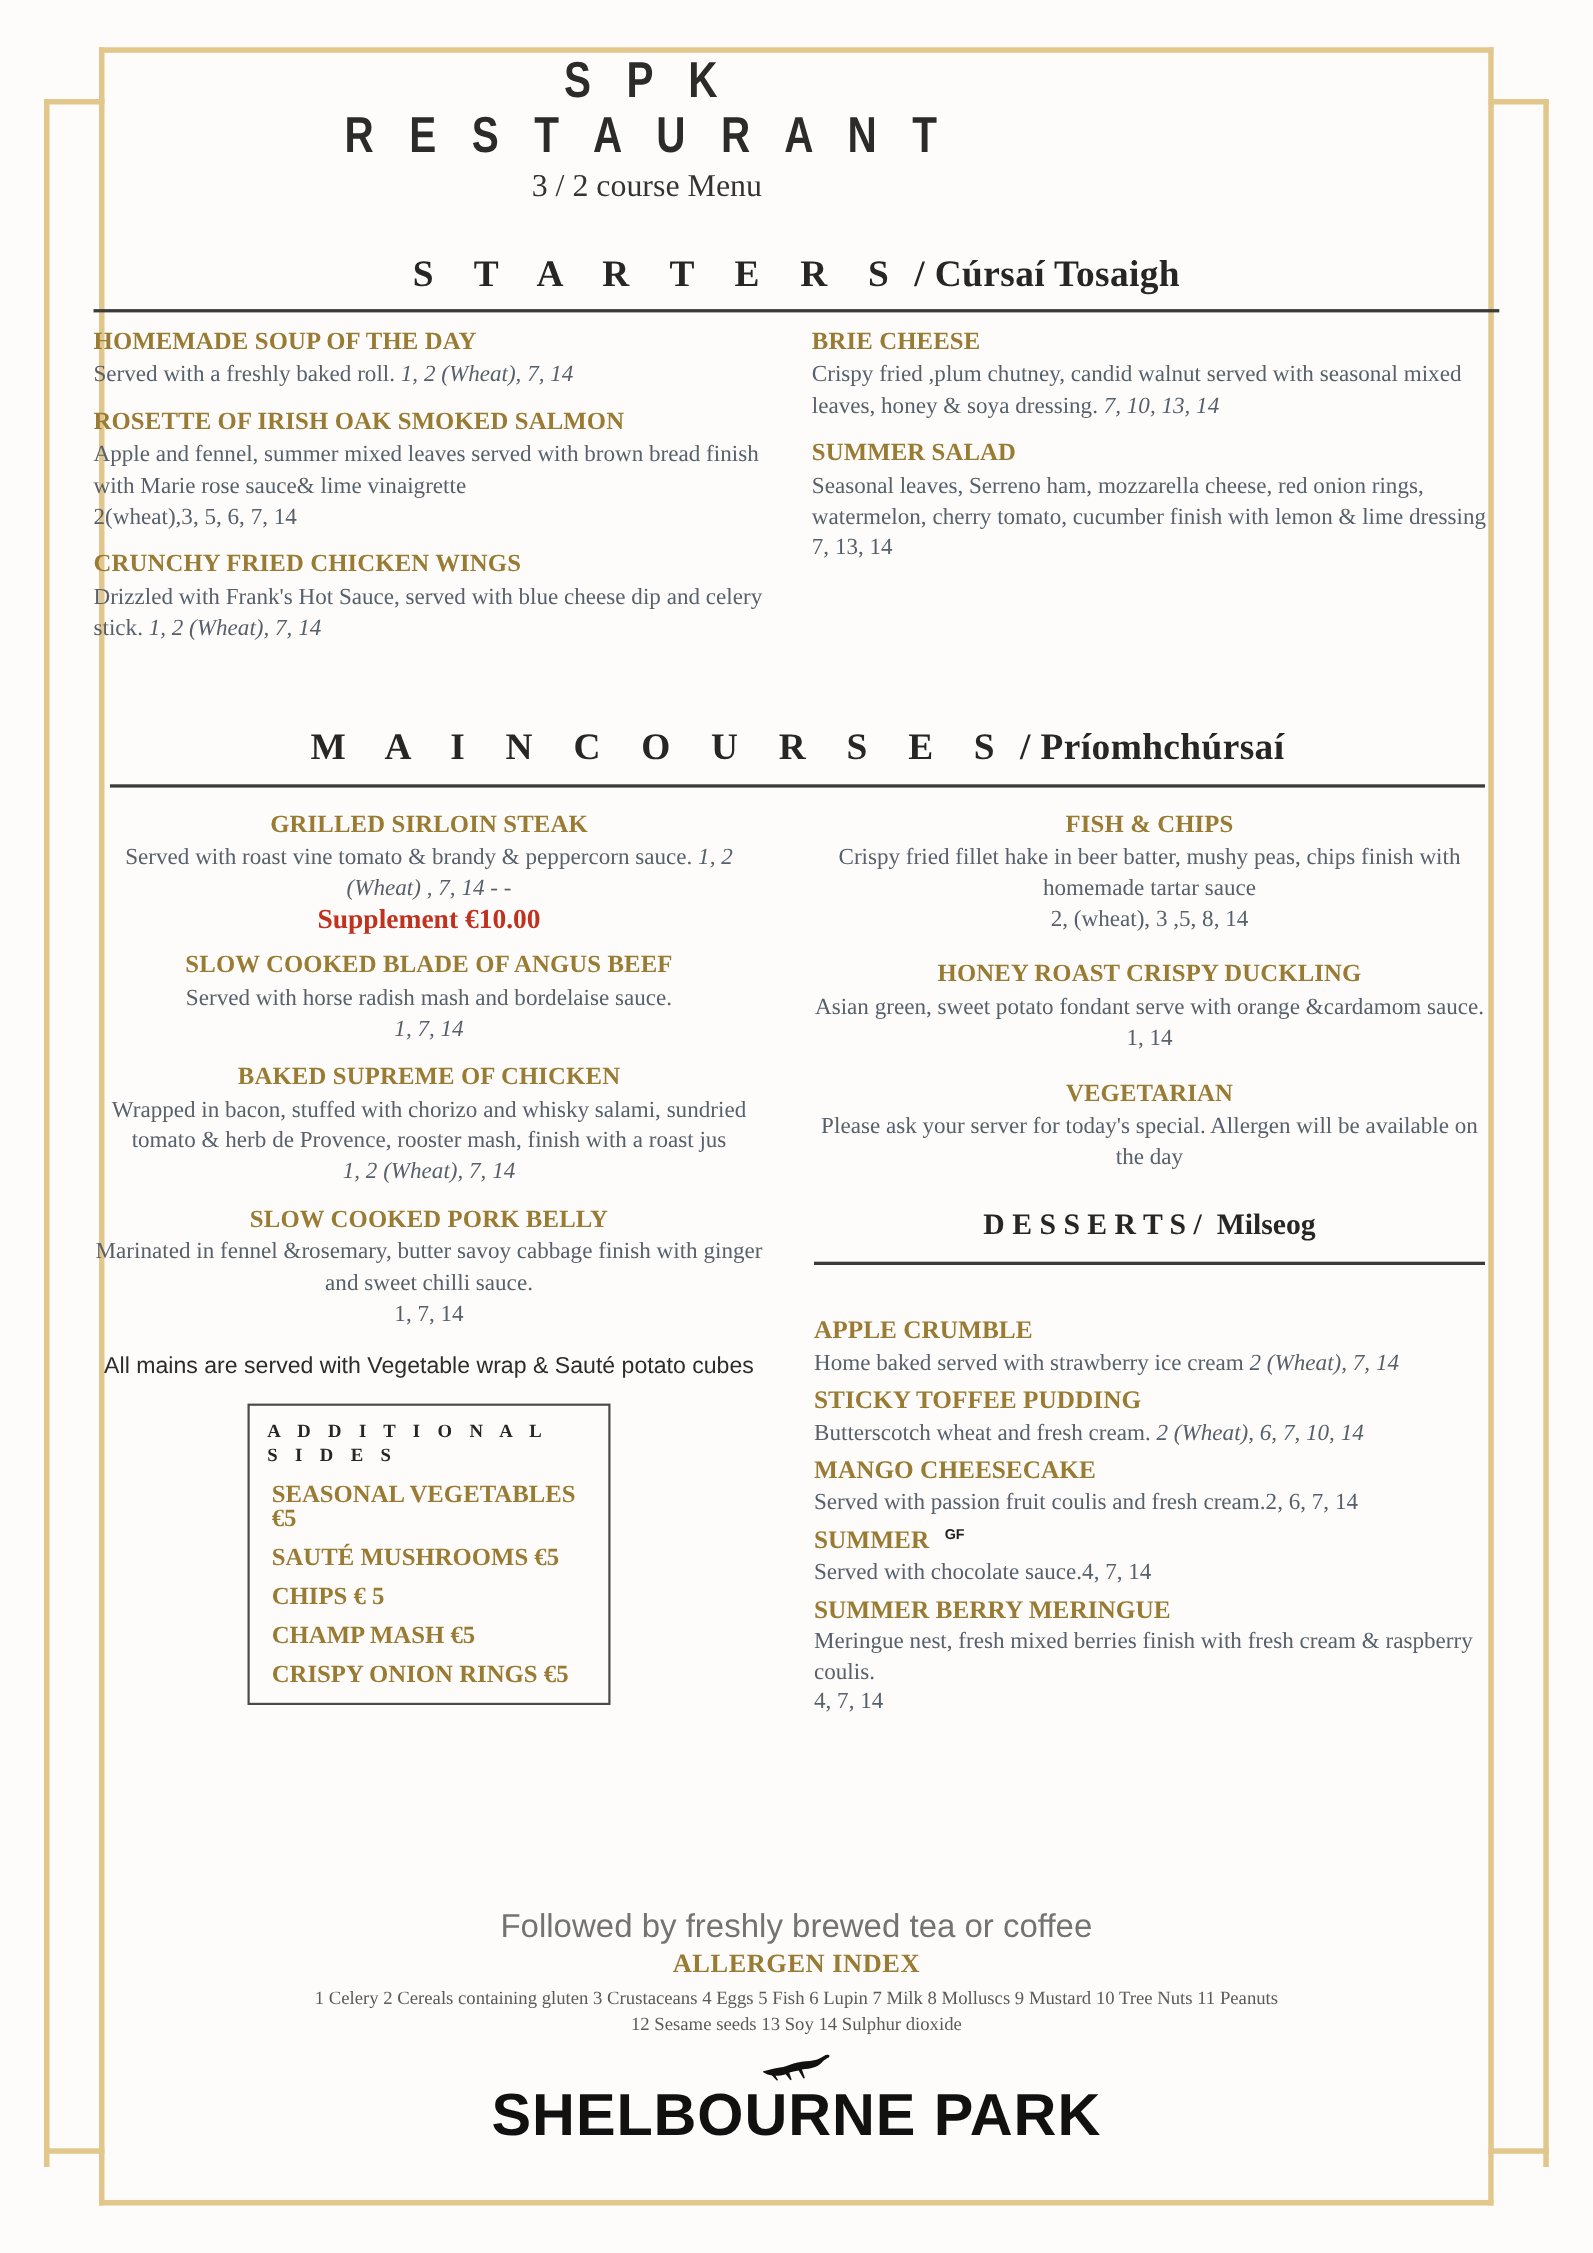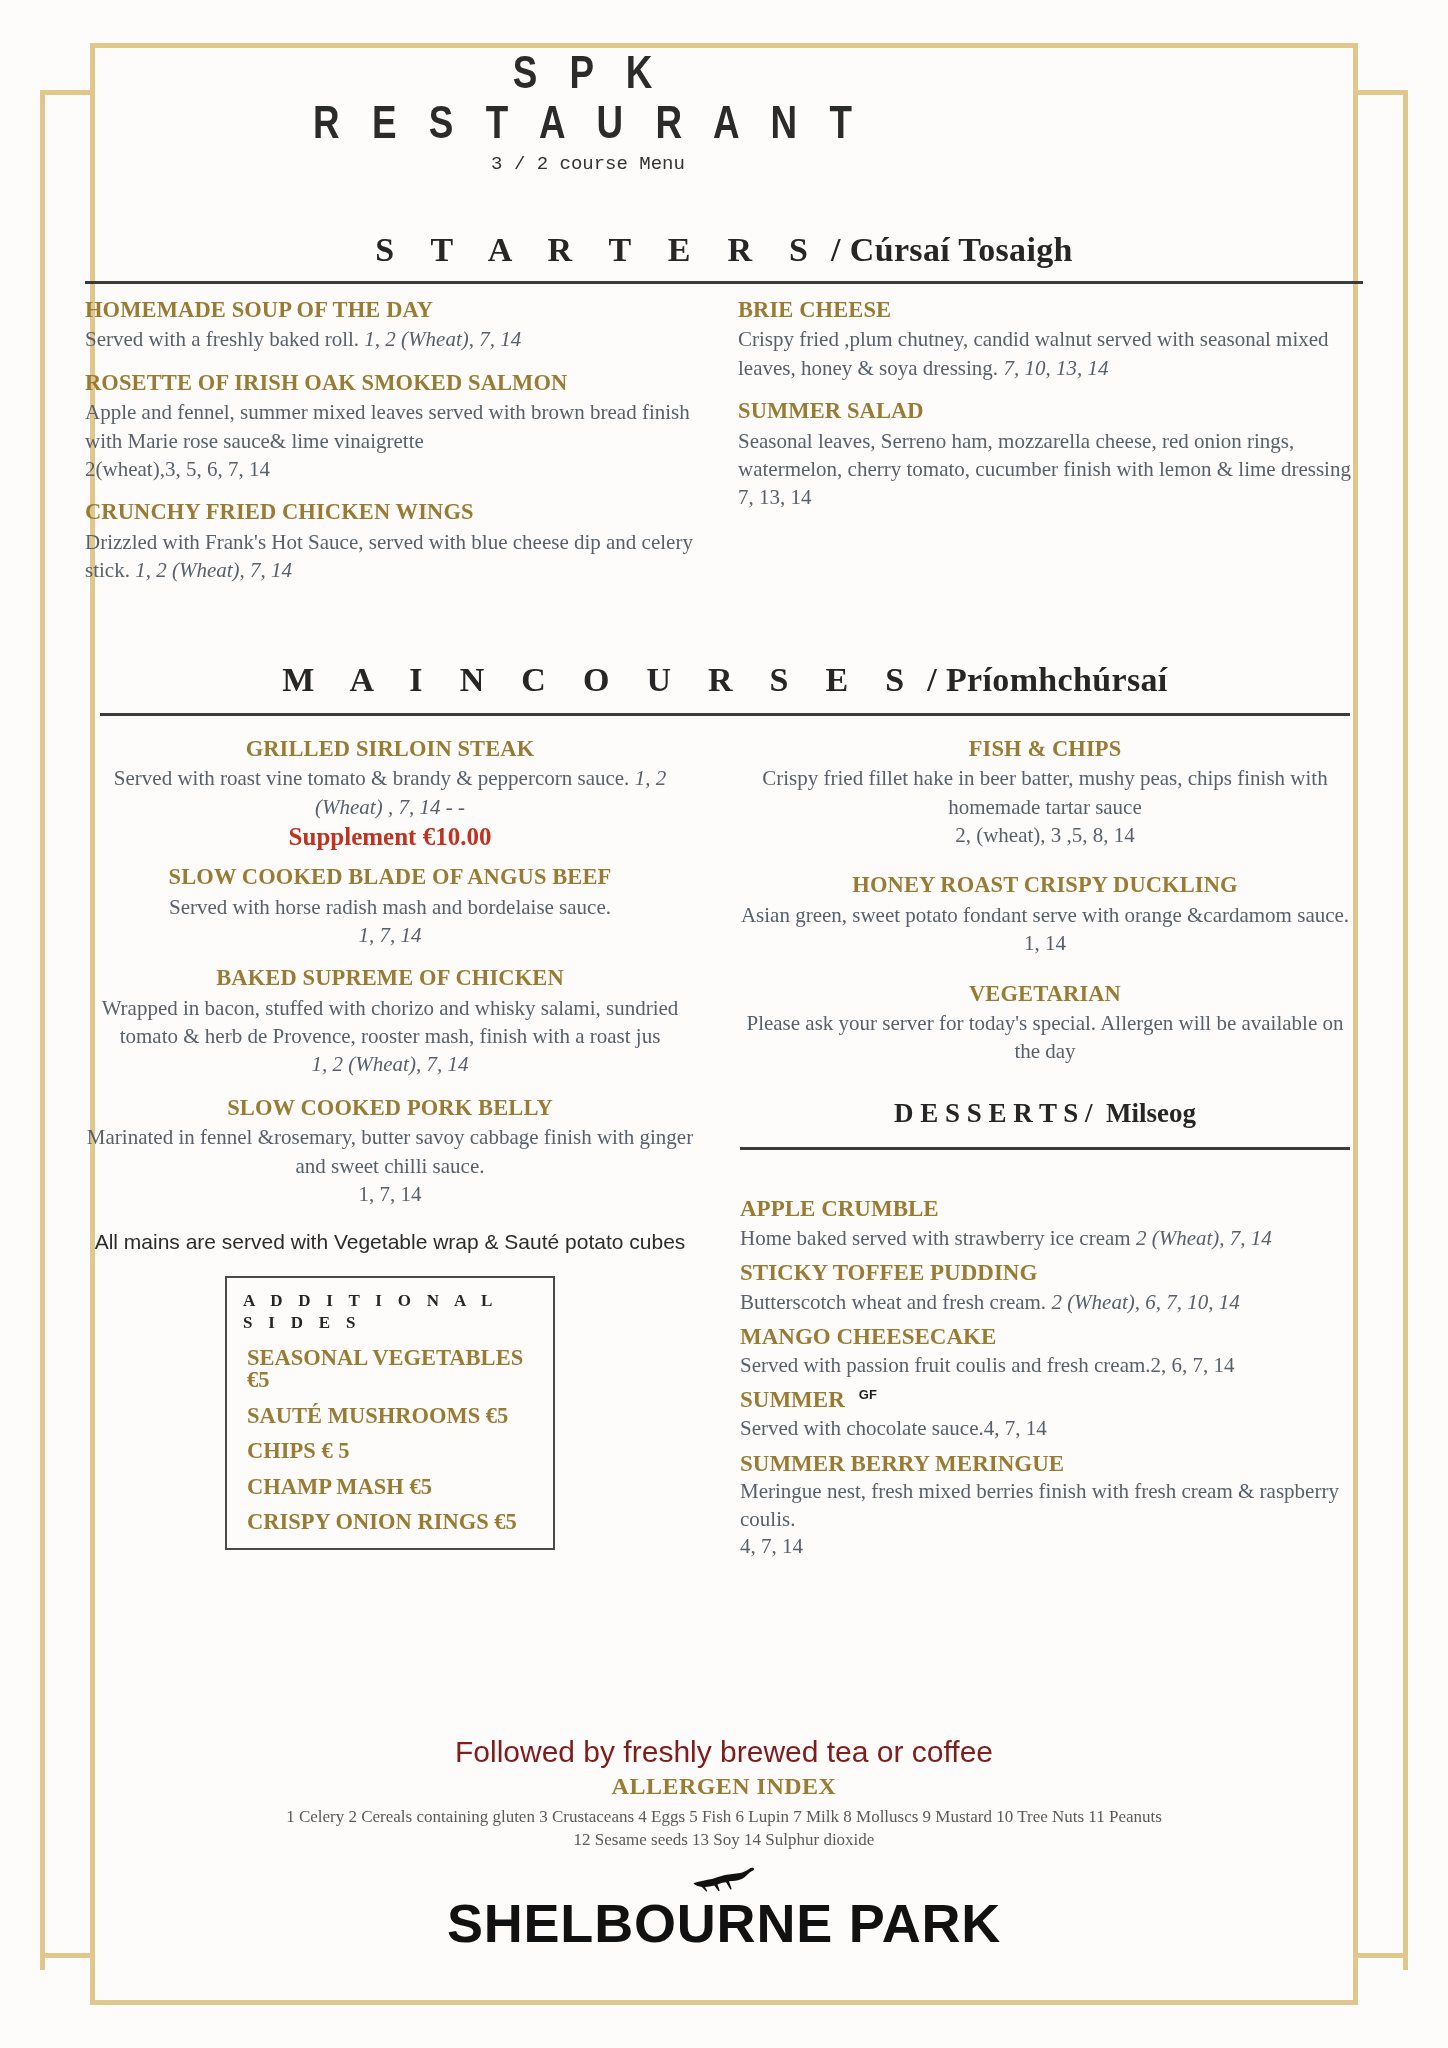--- a/index.html
+++ b/index.html
@@ -45,24 +45,24 @@
     color:#2b2b2b;
     letter-spacing:0.30em;
     line-height:1.08;
     transform:scaleX(0.80);
     transform-origin:center top;
   }
   .brand-1 { font-size:46px; padding-top:48px; }
   .brand-2 { font-size:46px; }
   .course-line {
     text-align:center;
-    font-size:19px;
+    font-size:29px;
     color:#333;
     margin-top:6px;
-    font-family:Liberation Mono, monospace;
+    font-family:Liberation Serif, serif;
   }
 
   
   .sec-head {
     text-align:center;
     font-weight:700;
     font-size:34px;
     color:#262626;
     margin-top:6px;
   }
@@ -161,21 +161,21 @@
     color:#58616b;
     font-size:21px;
     line-height:1.3;
     margin:0 0 4px 0;
   }
 
   
   .followed {
     font-family:"Liberation Sans", sans-serif;
     font-size:30px;
-    color:#7f1d1d;
+    color:#737373;
     text-align:center;
   }
   .allergen-title {
     color:#9a7b33;
     font-weight:700;
     font-size:24px;
     text-align:center;
     letter-spacing:0.02em;
     margin-top:4px;
   }

